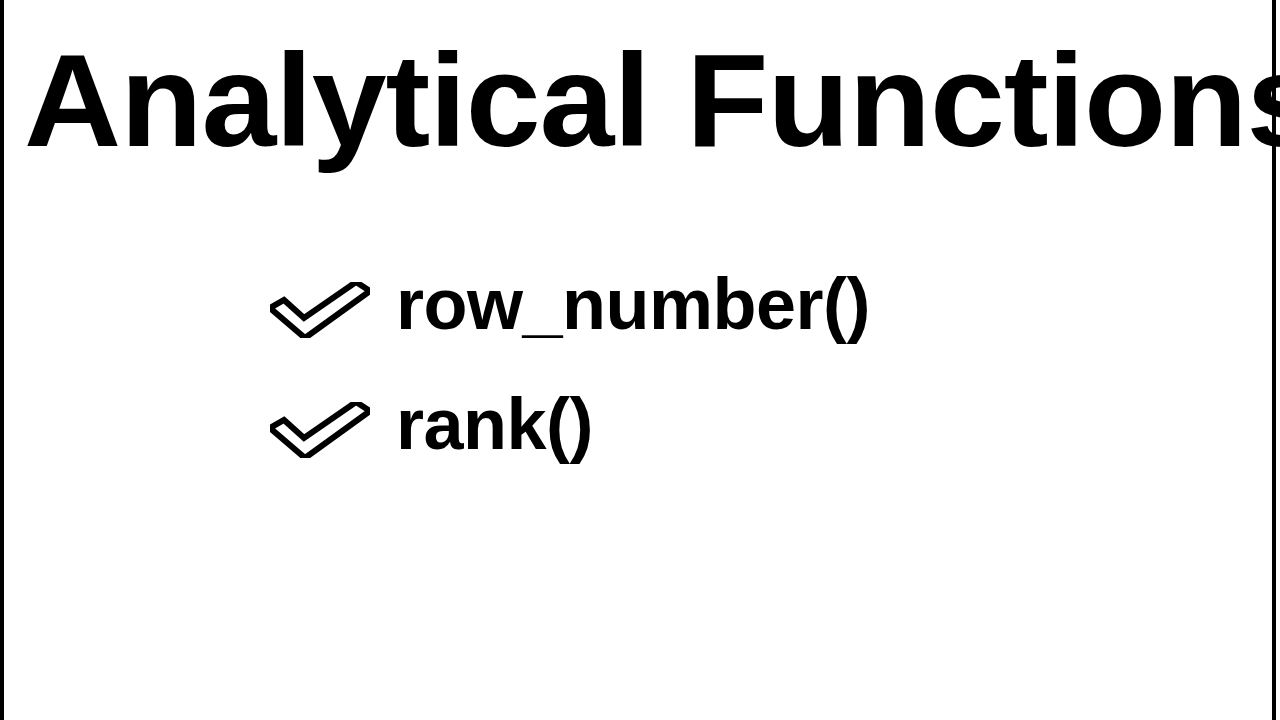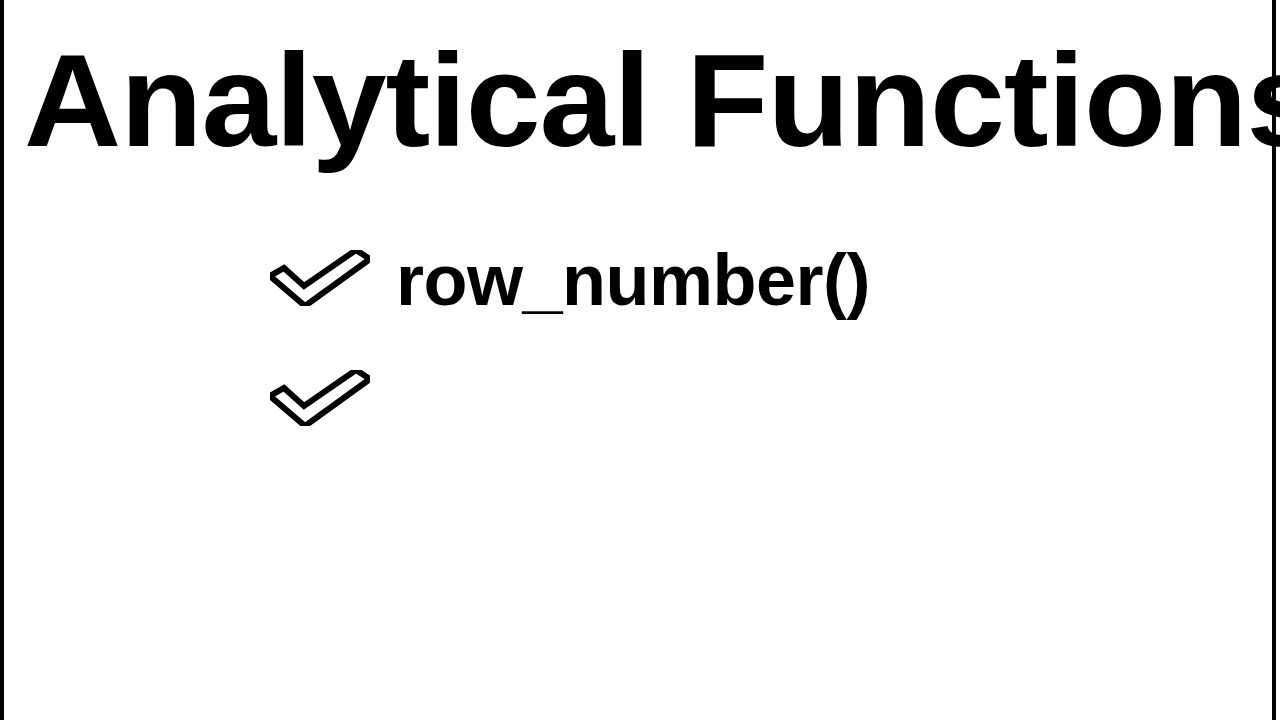--- a/index.html
+++ b/index.html
@@ -53,21 +53,21 @@
     position: absolute;
     left: 270px;
     top: 244px;
     width: 900px;
     margin: 0;
     padding: 0;
     list-style: none;
   }
   .list-item {
     display: flex;
-    align-items: flex-start;
+    align-items: center;
     height: 120px;
   }
   .check-icon {
     flex: 0 0 auto;
     width: 100px;
     height: 56px;
     margin-right: 26px;
     position: relative;
     top: 6px;
   }
@@ -105,18 +105,19 @@
       </span>
       <span class="item-label">row_number()</span>
     </li>
 
     <li class="list-item">
       <span class="check-icon">
         <svg viewBox="0 0 100 56" xmlns="http://www.w3.org/2000/svg" aria-hidden="true">
           <path d="M 0 26 L 14 18 L 34 36 L 86 0 L 100 9 L 35 56 Z" fill="none" stroke="#000000" stroke-width="6" stroke-linejoin="miter"></path>
         </svg>
       </span>
+      <span class="item-label">rank()</span>
     </li>
 
 
   </ul>
 
 </div>
 
 </body></html>

